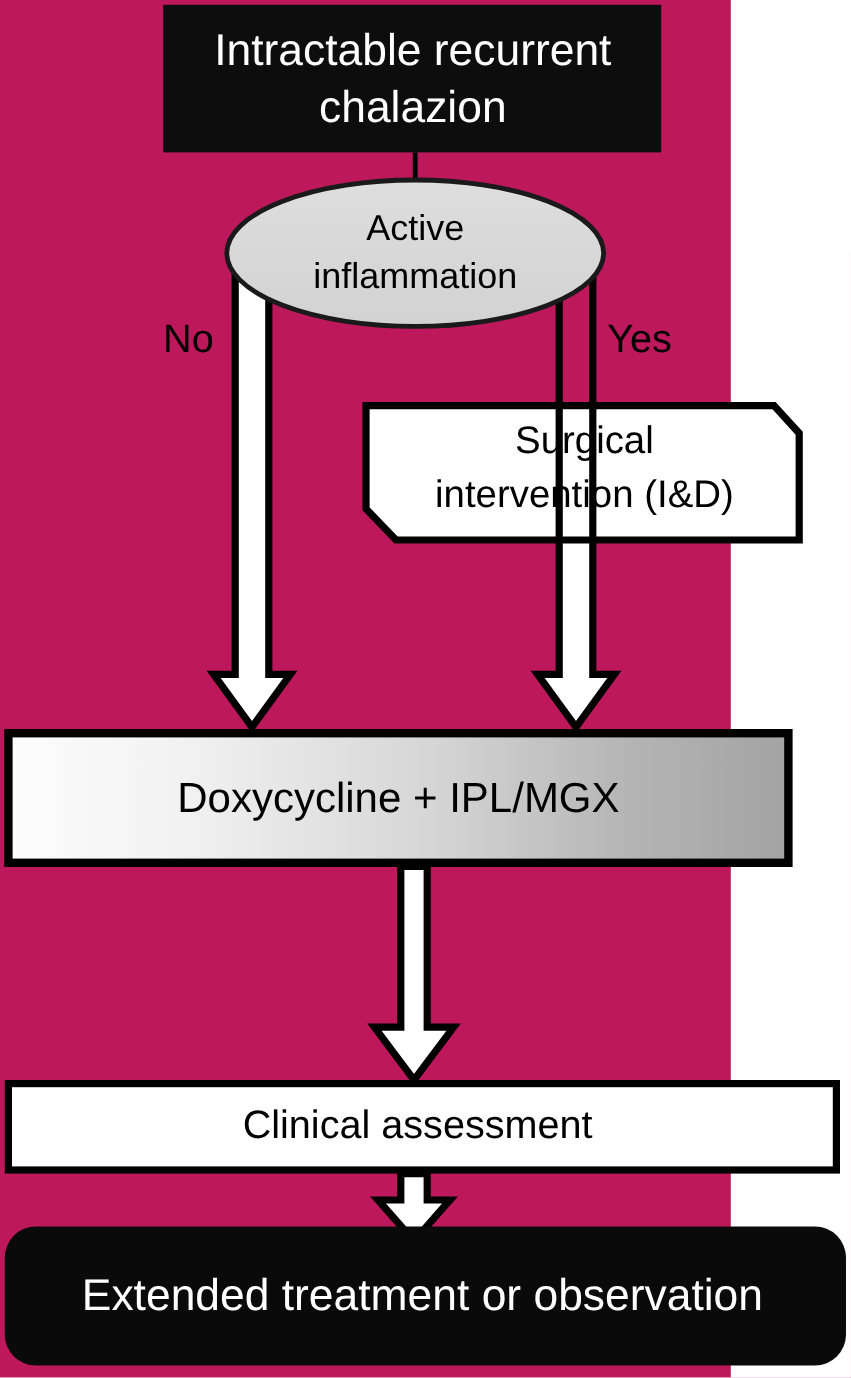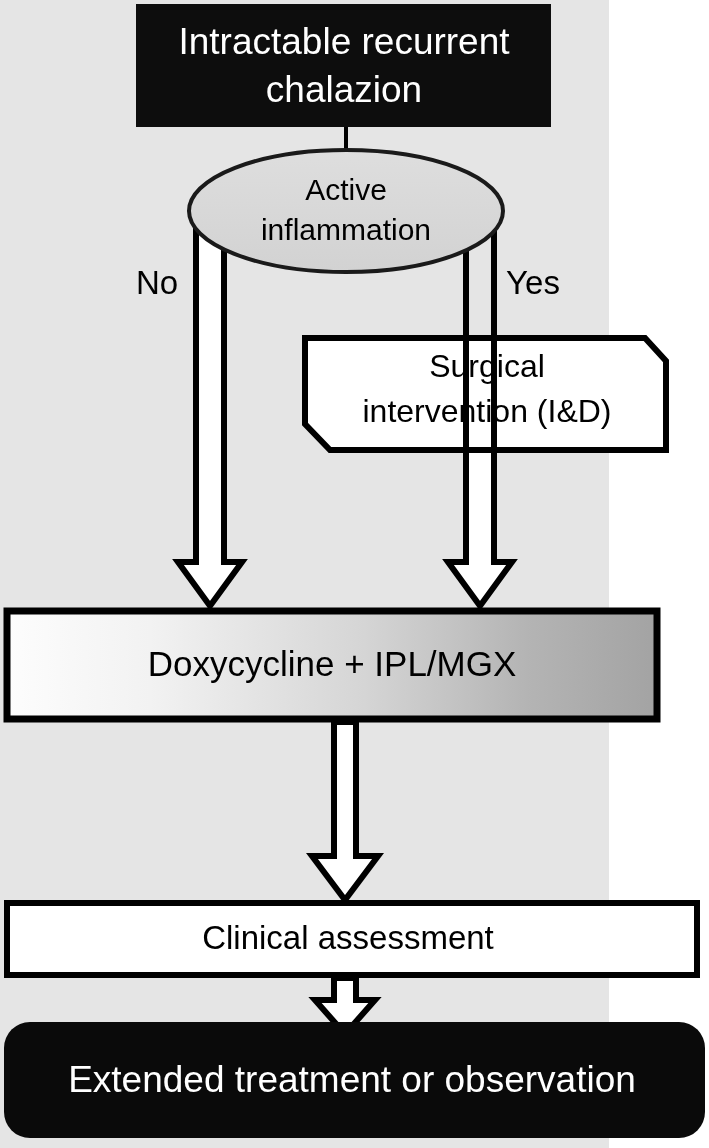--- a/index.html
+++ b/index.html
@@ -1,18 +1,18 @@
 <!DOCTYPE html>
 <html><head>
 <meta charset="utf-8">
 <style>
   html,body{margin:0;padding:0;background:#ffffff;}
   body{width:709px;height:1148px;overflow:hidden;
        font-family:"Liberation Sans","DejaVu Sans",sans-serif;}
-  #flow{position:relative;width:609px;height:1148px;background:#e5e5e5;}
+  #flow{position:relative;width:609px;height:1148px;background:#be185d;}
   svg{display:block;}
   .nodeText{font-family:"Liberation Sans","DejaVu Sans",sans-serif;
             text-anchor:middle;dominant-baseline:middle;}
   .t-white{fill:#ffffff;}
   .t-black{fill:#000000;}
   .lbl{font-family:"Liberation Sans","DejaVu Sans",sans-serif;
        fill:#000000;font-size:33px;text-anchor:middle;dominant-baseline:middle;}
 </style>
 </head>
 <body>

